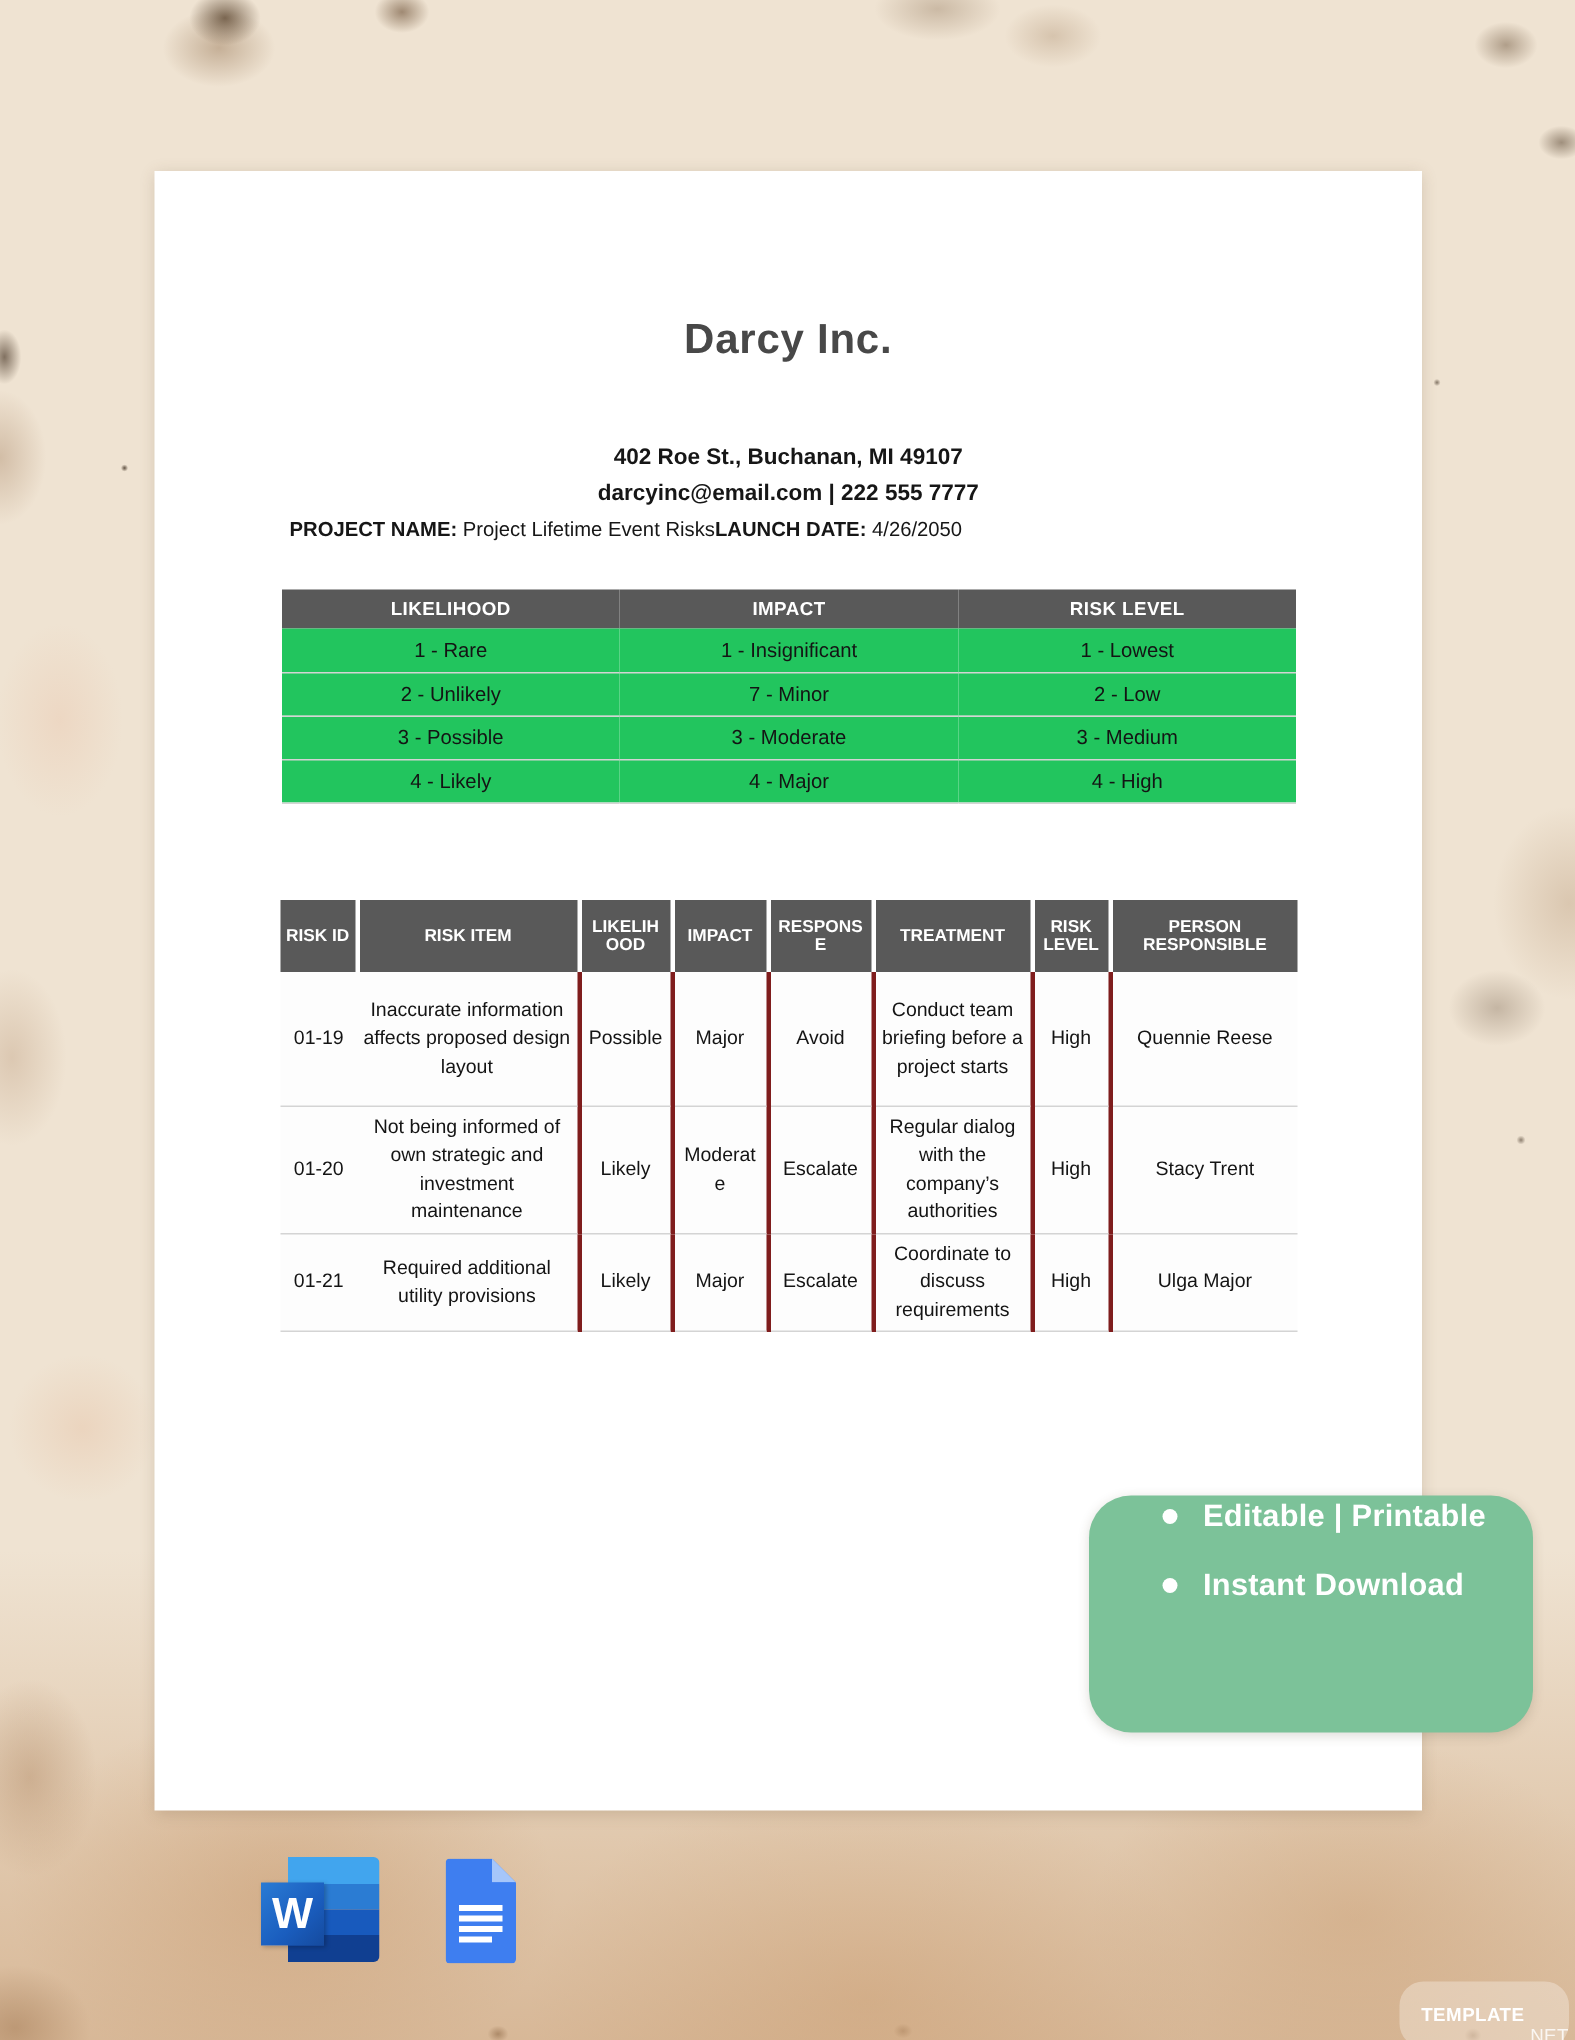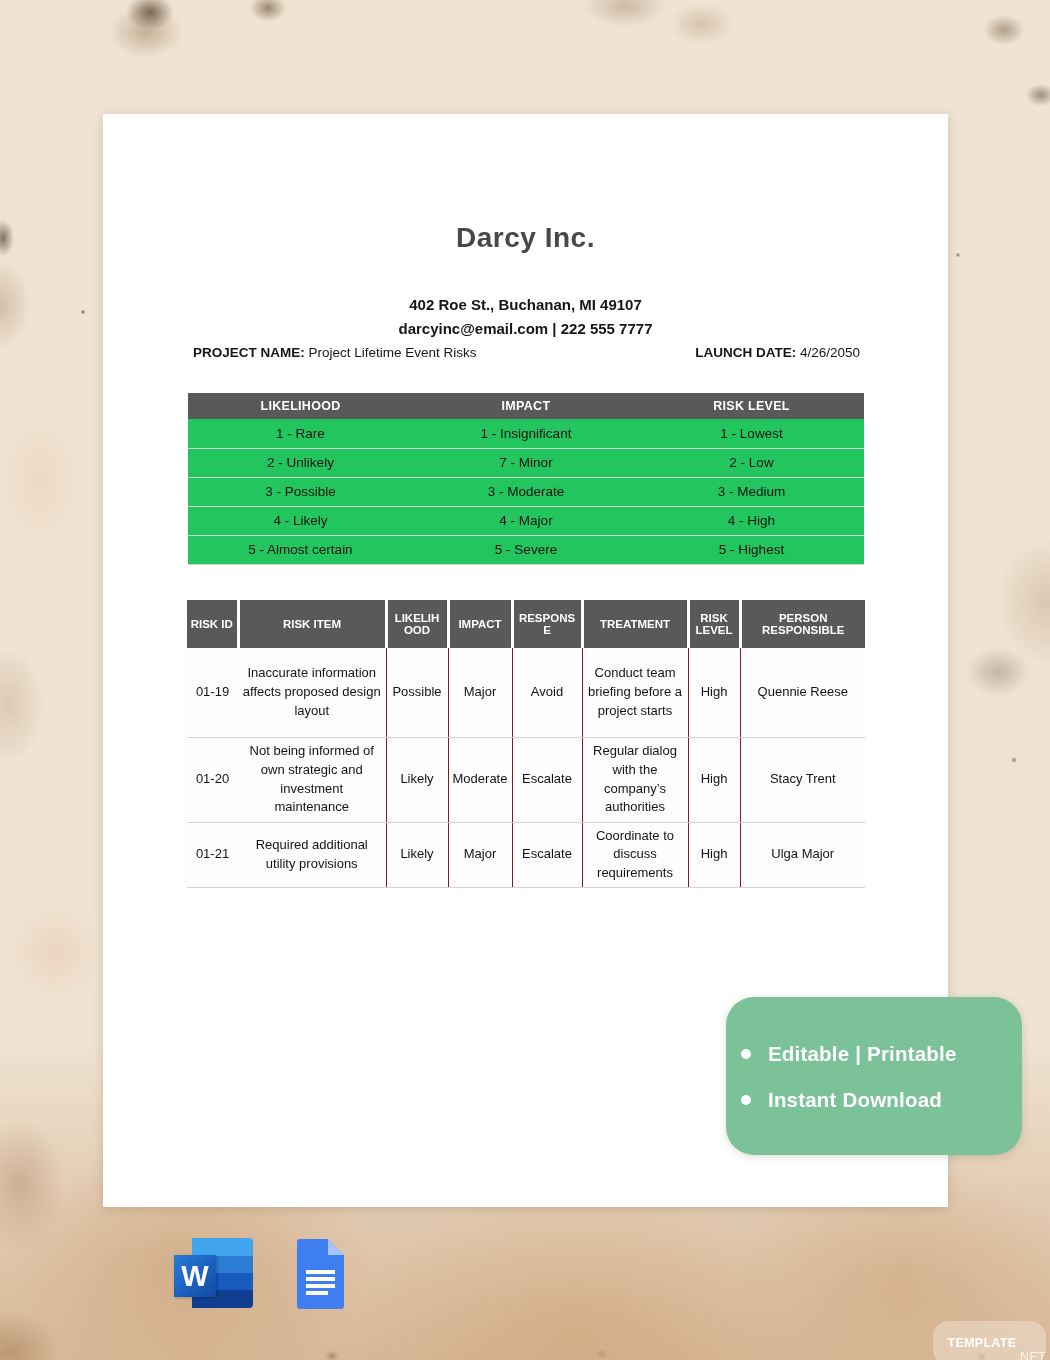--- a/index.html
+++ b/index.html
@@ -39,56 +39,56 @@
       radial-gradient(4px 4px  at 958px 255px, rgba(60,45,30,0.60),  transparent 60%),
       radial-gradient(5px 5px  at 1014px 760px,rgba(60,45,30,0.55),  transparent 60%);
   }
 
   
   .page {
     position:absolute; left:103px; top:114px; width:845px; height:1093px;
     background:#ffffff; box-shadow:0 2px 10px rgba(110,82,55,0.22);
   }
   .doc-title { position:absolute; top:96px; left:0; width:100%; text-align:center;
-    font-size:28px; font-weight:bold; color:#484848; letter-spacing:0.5px;margin-top:12px; }
+    font-size:28px; font-weight:bold; color:#484848; letter-spacing:0.5px; }
   .doc-address { position:absolute; top:155px; left:0; width:100%; text-align:center;
     font-size:15px; font-weight:bold; color:#161616; line-height:24px;margin-top:24px; }
   .meta-row { position:absolute; top:231px; left:90px; right:88px;
-    display:flex; justify-content:space-between; font-size:13.5px; color:#161616;gap:28px; }
+    display:flex; justify-content:flex-start; font-size:13.5px; color:#161616; }
   .meta-row b { font-weight:bold; }
 
   
   table { border-collapse:collapse; table-layout:fixed; }
   .scale-table { position:absolute; left:85px; top:279px; width:676px; }
   .scale-table th { background:var(--table-header-gray,#595959); color:#fff;
     font-size:12.5px; font-weight:bold; height:26px; letter-spacing:0.3px; }
   .scale-table td { height:29px; text-align:center; font-size:13.5px; color:#141414;
     border-bottom:1px solid #d4d4d4; background:#22c55e; }
 
   
   .risk-table { position:absolute; left:84px; top:486px; width:678px; }
   .risk-table th { background:var(--table-header-gray,#595959); color:#fff;
     font-size:11.5px; font-weight:bold; height:48px; text-align:center;
     border-right:3px solid #fff; overflow-wrap:anywhere; padding:2px 3px;margin-top:24px; }
   .risk-table th:last-child { border-right:none; }
   .risk-table td { text-align:center; font-size:13px; color:#141414; background:#fdfdfd;
     border-bottom:1px solid #d4d4d4; vertical-align:middle;
     padding:4px 4px; overflow-wrap:anywhere; line-height:1.45; }
-  .risk-table td.divider { border-right:1px solid #7f1d1d; }
+  .risk-table td.divider { border-right:3px solid #7f1d1d; }
   .risk-table tr.r1 td { height:89px; }
   .risk-table tr.r2 td { height:85px; }
   .risk-table tr.r3 td { height:59px; }
 
   
   .promo {
     position:absolute; left:726px; top:997px; width:296px; height:158px;
     background:var(--promo-green,#7cc299); border-radius:28px;
     box-shadow:0 2px 8px rgba(70,60,40,0.18);
-    display:flex; flex-direction:column; justify-content:center; gap:22px;
-    padding-left:15px; padding-top:2px;
+    display:flex; flex-direction:column; justify-content:flex-start; gap:22px;
+    padding-left:49px; padding-top:2px;
   }
   .promo-line { display:flex; align-items:center; color:#ffffff;
     font-size:20.5px; font-weight:bold; letter-spacing:0.2px; }
   .promo-dot { width:10px; height:10px; border-radius:50%; background:#fff;
     margin-right:17px; flex:0 0 auto; }
 
   
   .word-icon { position:absolute; left:174px; top:1238px; width:79px; height:70px; }
   .word-doc { position:absolute; left:18px; top:0; width:61px; height:70px;
     border-radius:0 4px 4px 0; overflow:hidden; }
@@ -174,25 +174,20 @@
         <tr>
           <td>3 - Possible</td>
           <td>3 - Moderate</td>
           <td>3 - Medium</td>
         </tr>
         <tr>
           <td>4 - Likely</td>
           <td>4 - Major</td>
           <td>4 - High</td>
         </tr>
-        <tr>
-          <td>5 - Almost certain</td>
-          <td>5 - Severe</td>
-          <td>5 - Highest</td>
-        </tr>
       </tbody>
     </table>
 
     <table class="risk-table">
       <colgroup>
         <col style="width:51px">
           <col style="width:148px">
           <col style="width:62px">
           <col style="width:64px">
         <col style="width:70px">

